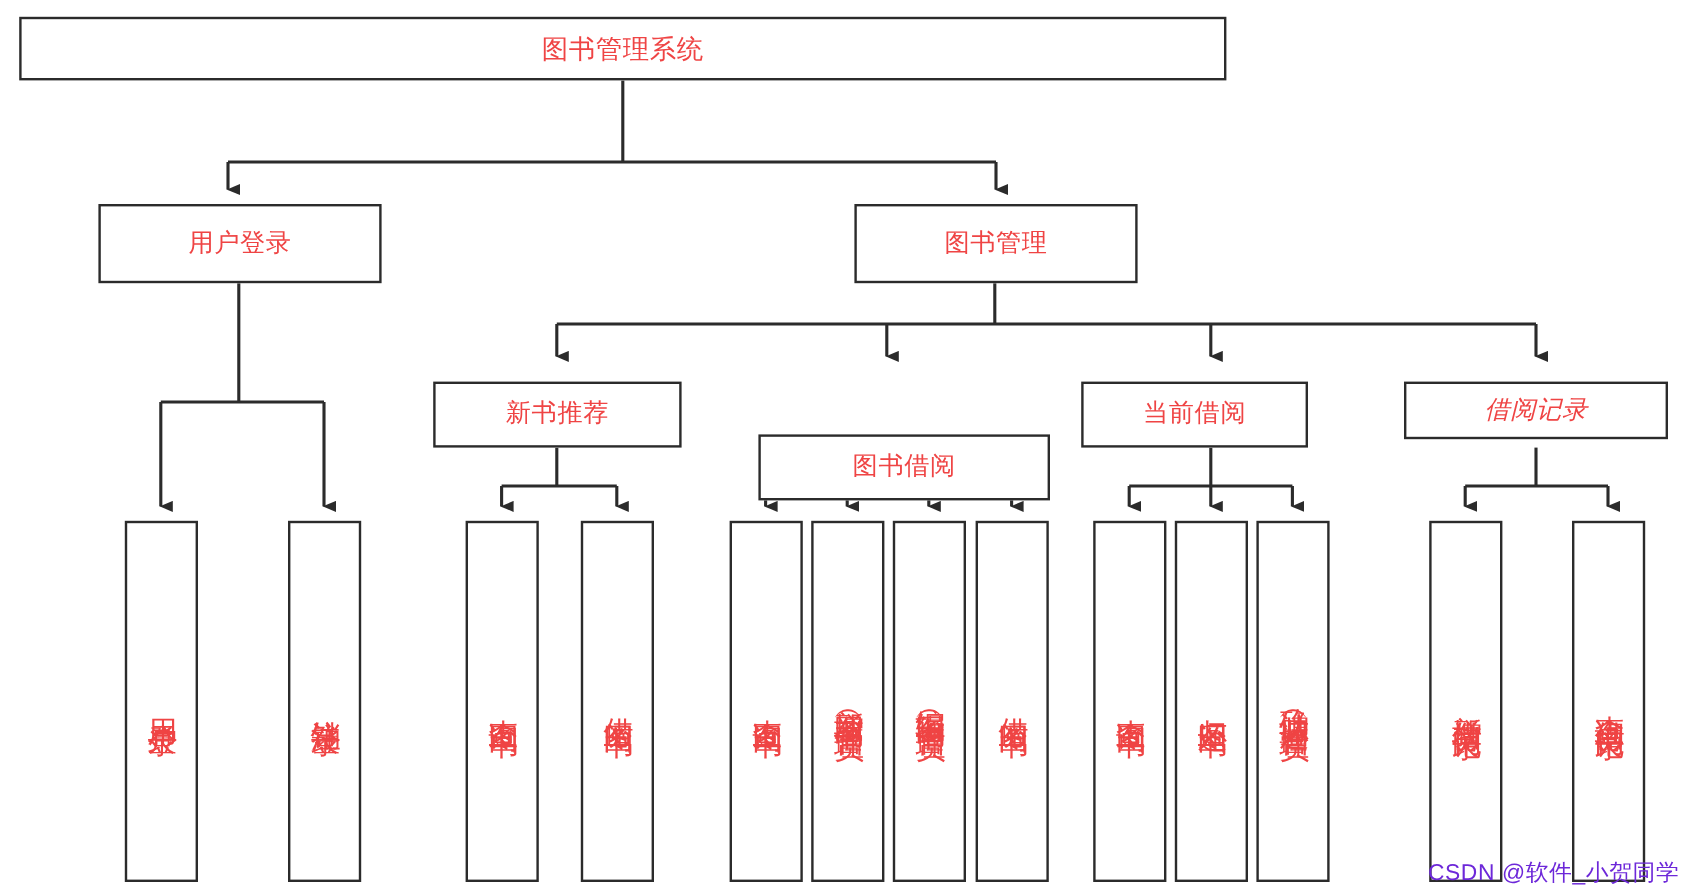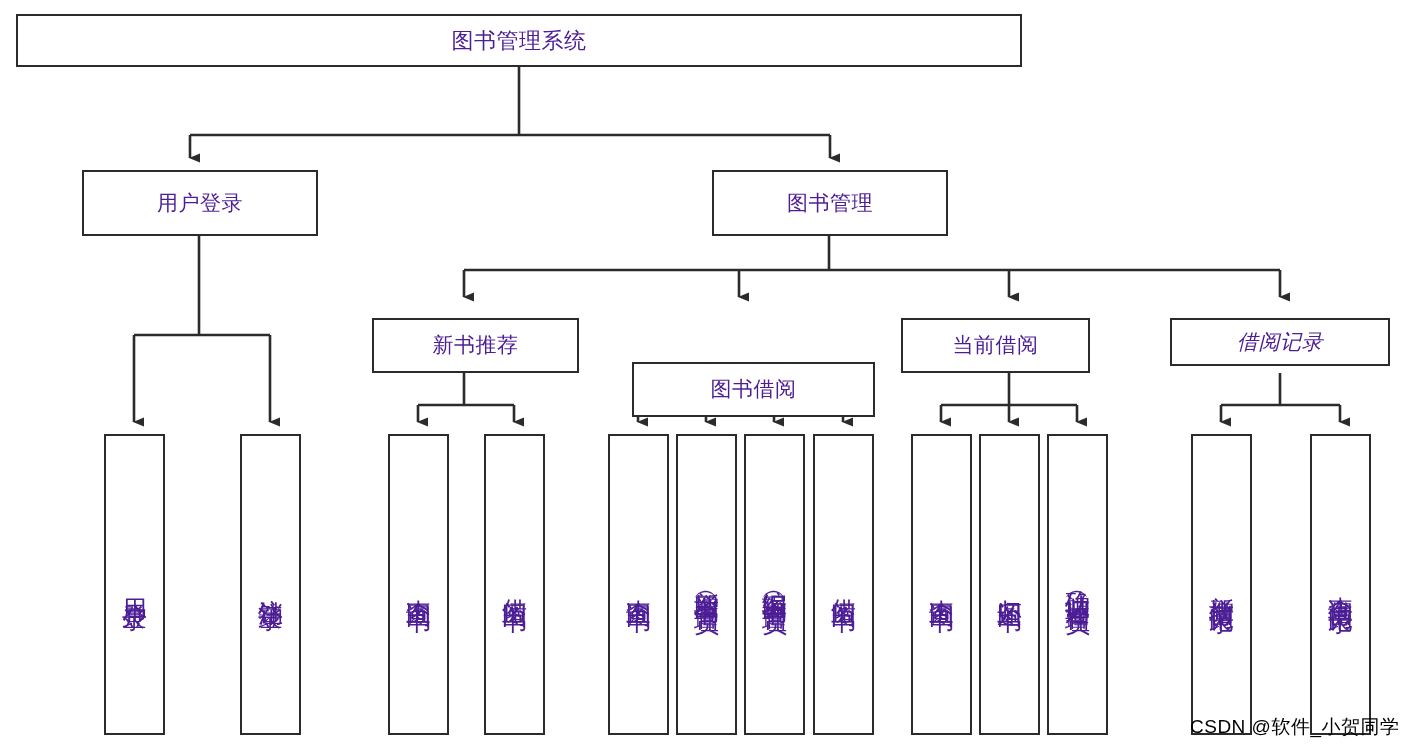--- a/index.html
+++ b/index.html
@@ -29,21 +29,21 @@
     position: absolute;
     box-sizing: border-box;
     background: #ffffff;
     border: 2.5px solid #2b2b2b;
     display: flex;
     align-items: center;
     justify-content: center;
     overflow: hidden;
   }
   .node-label {
-    color: #4c1d95;
+    color: #ef4444;
     line-height: 1.08;
     letter-spacing: 0.5px;
     text-align: center;
     white-space: nowrap;
   }
   
   .h-node .node-label {
     font-size: 21px;
   }
   .root .node-label {
@@ -52,21 +52,21 @@
   
   .v-node .node-label {
     writing-mode: vertical-rl;
     text-orientation: upright;
     font-size: 25px;
     letter-spacing: 3px;
     line-height: 1;
   }
   .watermark {
     position: absolute;
-    color: #000000;
+    color: #6d28d9;
     font-size: 19px;
     white-space: nowrap;
     font-family: "Liberation Sans", "DejaVu Sans", sans-serif;
     letter-spacing: 0.5px;
     pointer-events: none;
   }
 </style>
 </head>
 <body>
 
@@ -128,21 +128,21 @@
   </div>
 
   <div class="node h-node" style="left:82px; top:170px; width:236px; height:66px;">
     <span class="node-label">用户登录</span>
   </div>
 
   <div class="node h-node" style="left:712px; top:170px; width:236px; height:66px;align-items:center;">
     <span class="node-label">图书管理</span>
   </div>
 
-  <div class="node h-node" style="left:361px; top:318px; width:207px; height:55px;margin-left:11px;">
+  <div class="node h-node" style="left:361px; top:318px; width:207px; height:55px;">
     <span class="node-label">新书推荐</span>
   </div>
 
   <div class="node h-node" style="left:632px; top:318px; width:243px; height:55px;margin-top:44px;">
     <span class="node-label">图书借阅</span>
   </div>
 
   <div class="node h-node" style="left:901px; top:318px; width:189px; height:55px;">
     <span class="node-label">当前借阅</span>
   </div>

